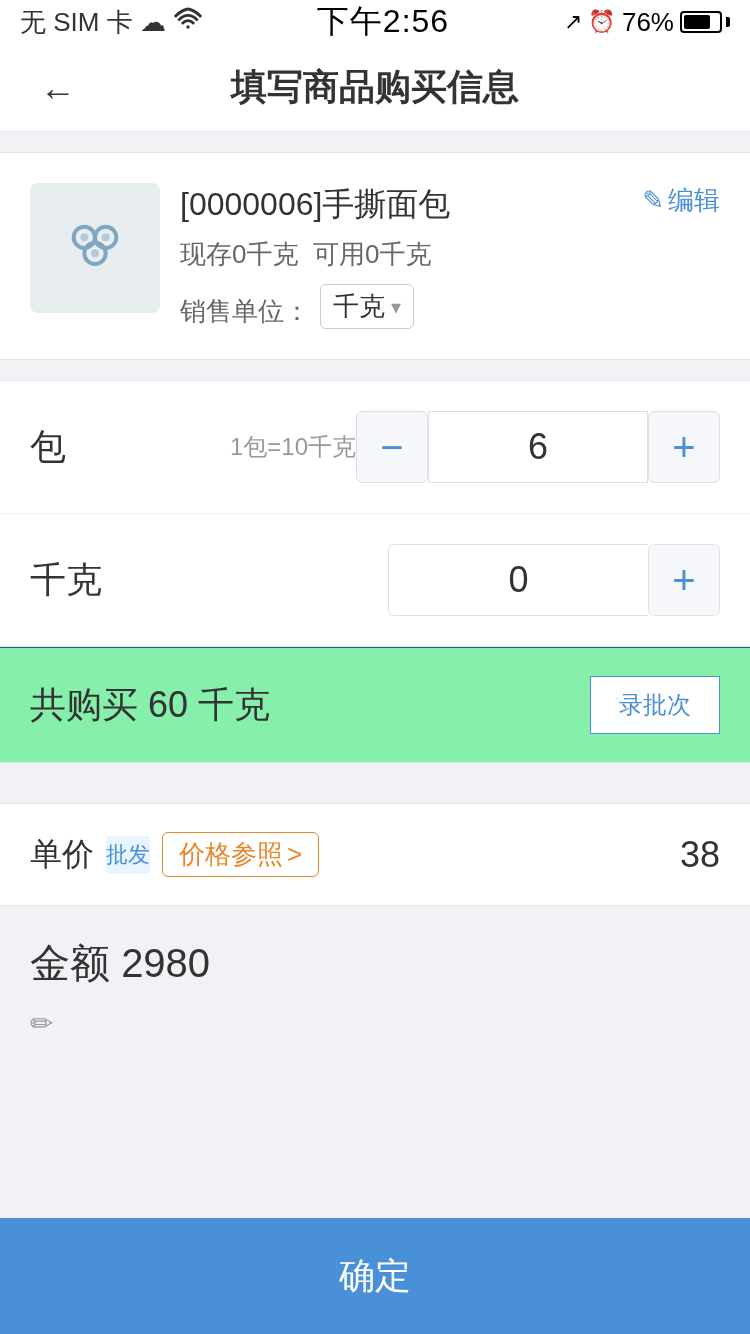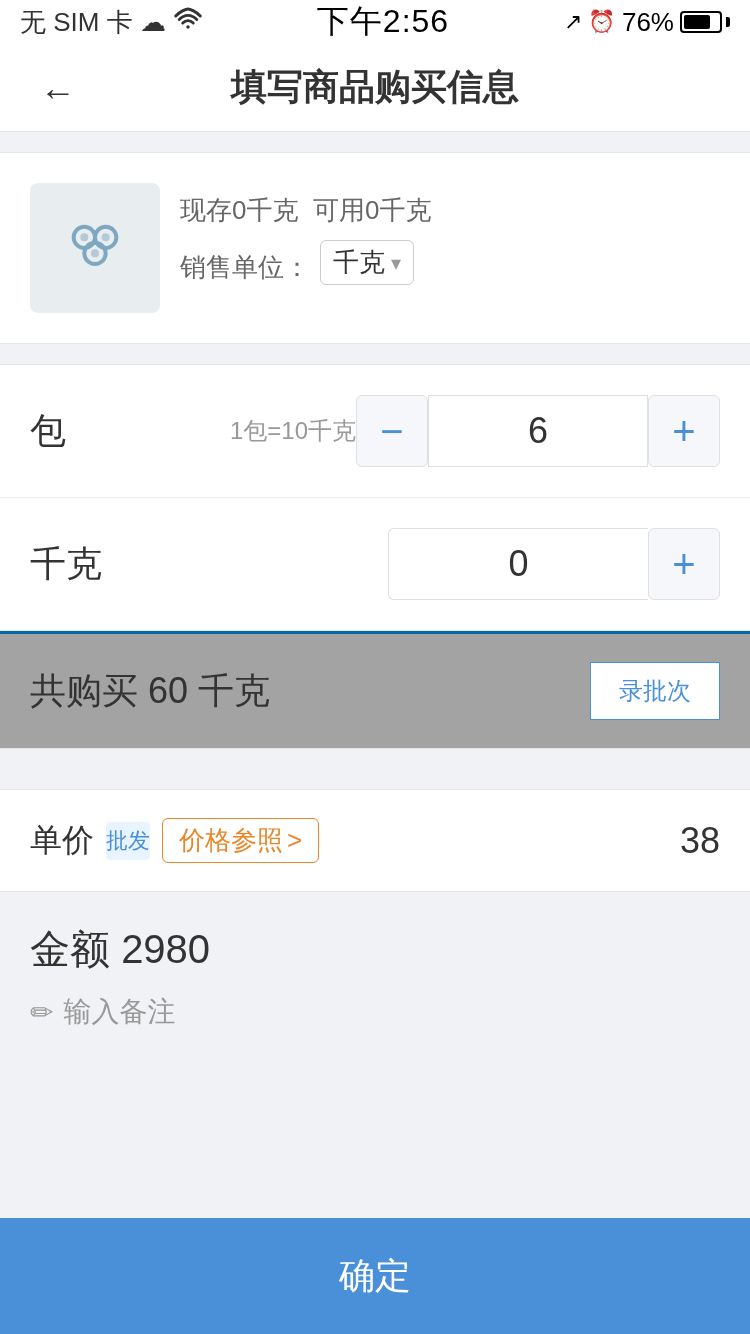--- a/index.html
+++ b/index.html
@@ -219,22 +219,22 @@
       border-left: none;
       border-right: none;
       text-align: center;
       font-size: 36px;
       color: #333;
       background: #fff;
     }
 
     
     .total-section {
-      background: #a3a3a3;
-      border-top: 3px solid #0369a1;
+      background: #86efac;
+      border-top: 1px solid #0369a1;
       border-bottom: 1px solid #e5e5e5;
       display: flex;
       align-items: center;
       padding: 28px 30px;
     }
     .total-text {
       font-size: 36px;
       color: #333;
       flex: 1;
     }
@@ -379,20 +379,29 @@
     <svg viewBox="0 0 60 60" width="80" height="80" fill="none">
       <circle cx="22" cy="22" r="8" stroke="#7fa8c0" stroke-width="3"></circle>
       <circle cx="38" cy="22" r="8" stroke="#7fa8c0" stroke-width="3"></circle>
       <circle cx="30" cy="34" r="8" stroke="#7fa8c0" stroke-width="3"></circle>
       <circle cx="22" cy="22" r="3" fill="#7fa8c0" opacity="0.5"></circle>
       <circle cx="38" cy="22" r="3" fill="#7fa8c0" opacity="0.5"></circle>
       <circle cx="30" cy="34" r="3" fill="#7fa8c0" opacity="0.5"></circle>
     </svg>
   </div>
   <div class="product-info">
+    <div class="product-name-row">
+      <div class="product-name">
+        <span>[0000006]</span><span>手撕面包</span>
+      </div>
+      <div class="edit-btn">
+        <span>✎</span>
+        <span>编辑</span>
+      </div>
+    </div>
     <div class="product-stock">
       <span>现存0千克</span>&nbsp;&nbsp;<span>可用0千克</span>
     </div>
     <div class="product-unit-row">
       <span class="unit-label">销售单位：</span>
       <div class="unit-dropdown">
         <span>千克</span>
         <span style="font-size:20px;color:#999;">▾</span>
       </div>
     </div>
@@ -440,19 +449,18 @@
   </div>
   <div class="price-value">38</div>
 </div>
 
 <div class="amount-section">
   <div class="amount-row">
     <span>金额</span>&nbsp;<span>2980</span>
   </div>
   <div class="note-row">
     <span class="note-icon">✏</span>
-    <span class="note-text">输入备注</span>
   </div>
 </div>
 
 <div class="spacer"></div>
 
 <div class="confirm-btn">确定</div>
 
 </body></html>

